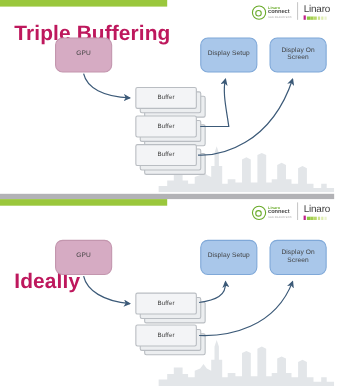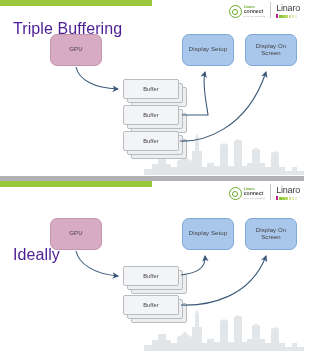--- a/index.html
+++ b/index.html
@@ -7,21 +7,21 @@
 
   .slide{position:absolute;left:0;width:304px;height:175px;background:#fff;overflow:hidden;}
   .slide.top{top:0;}
   .slide.bottom{top:176px;height:175px;}
 
   .graybar{position:absolute;left:0;top:0;width:304px;height:5px;background:#b2b2b6;}
   .greenbar{position:absolute;left:0;width:152px;height:6px;background:#9ac73c;}
   .slide.top .greenbar{top:0;}
   .slide.bottom .greenbar{top:5px;}
 
-  .title{position:absolute;color:#4c1d95;font-size:16px;font-weight:400;letter-spacing:.1px;white-space:nowrap;}
+  .title{position:absolute;color:#be185d;font-size:19px;font-weight:700;letter-spacing:.1px;white-space:nowrap;}
 
   
   .logos{position:absolute;display:flex;align-items:flex-end;}
   .lc{display:flex;align-items:center;gap:2px;}
   .lc-mark{width:13px;height:13px;border-radius:50%;border:1.6px solid #6aab2a;display:flex;align-items:center;justify-content:center;box-sizing:border-box;}
   .lc-mark i{display:block;width:6px;height:6px;border-radius:50%;border:1.3px solid #6aab2a;box-sizing:border-box;}
   .lc-txt{display:flex;flex-direction:column;line-height:1;}
   .lc-txt .l1{font-size:3.4px;color:#6aab2a;font-weight:700;letter-spacing:.1px;}
   .lc-txt .l2{font-size:5.2px;color:#4d4d4d;font-weight:700;letter-spacing:-.05px;}
   .lc-txt .l3{font-size:2.3px;color:#9a9a9a;letter-spacing:.2px;}

